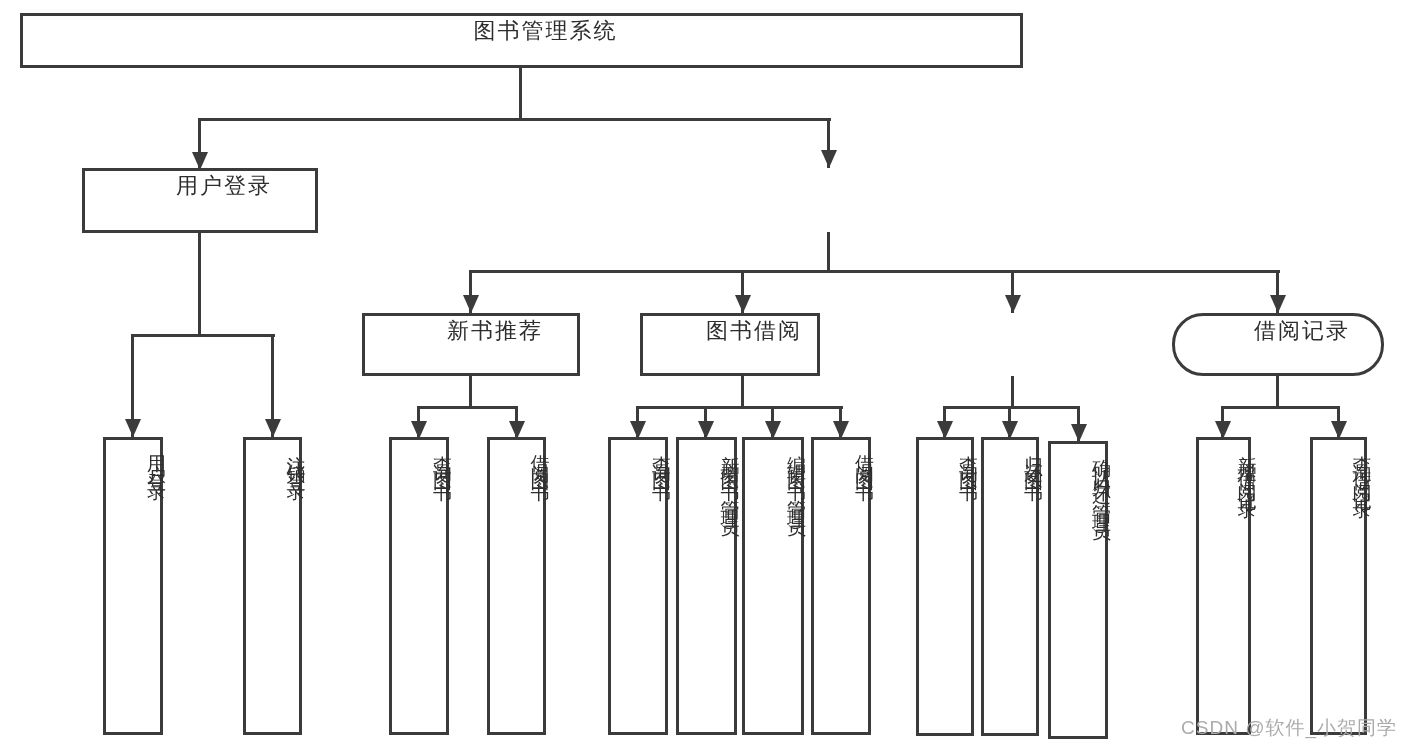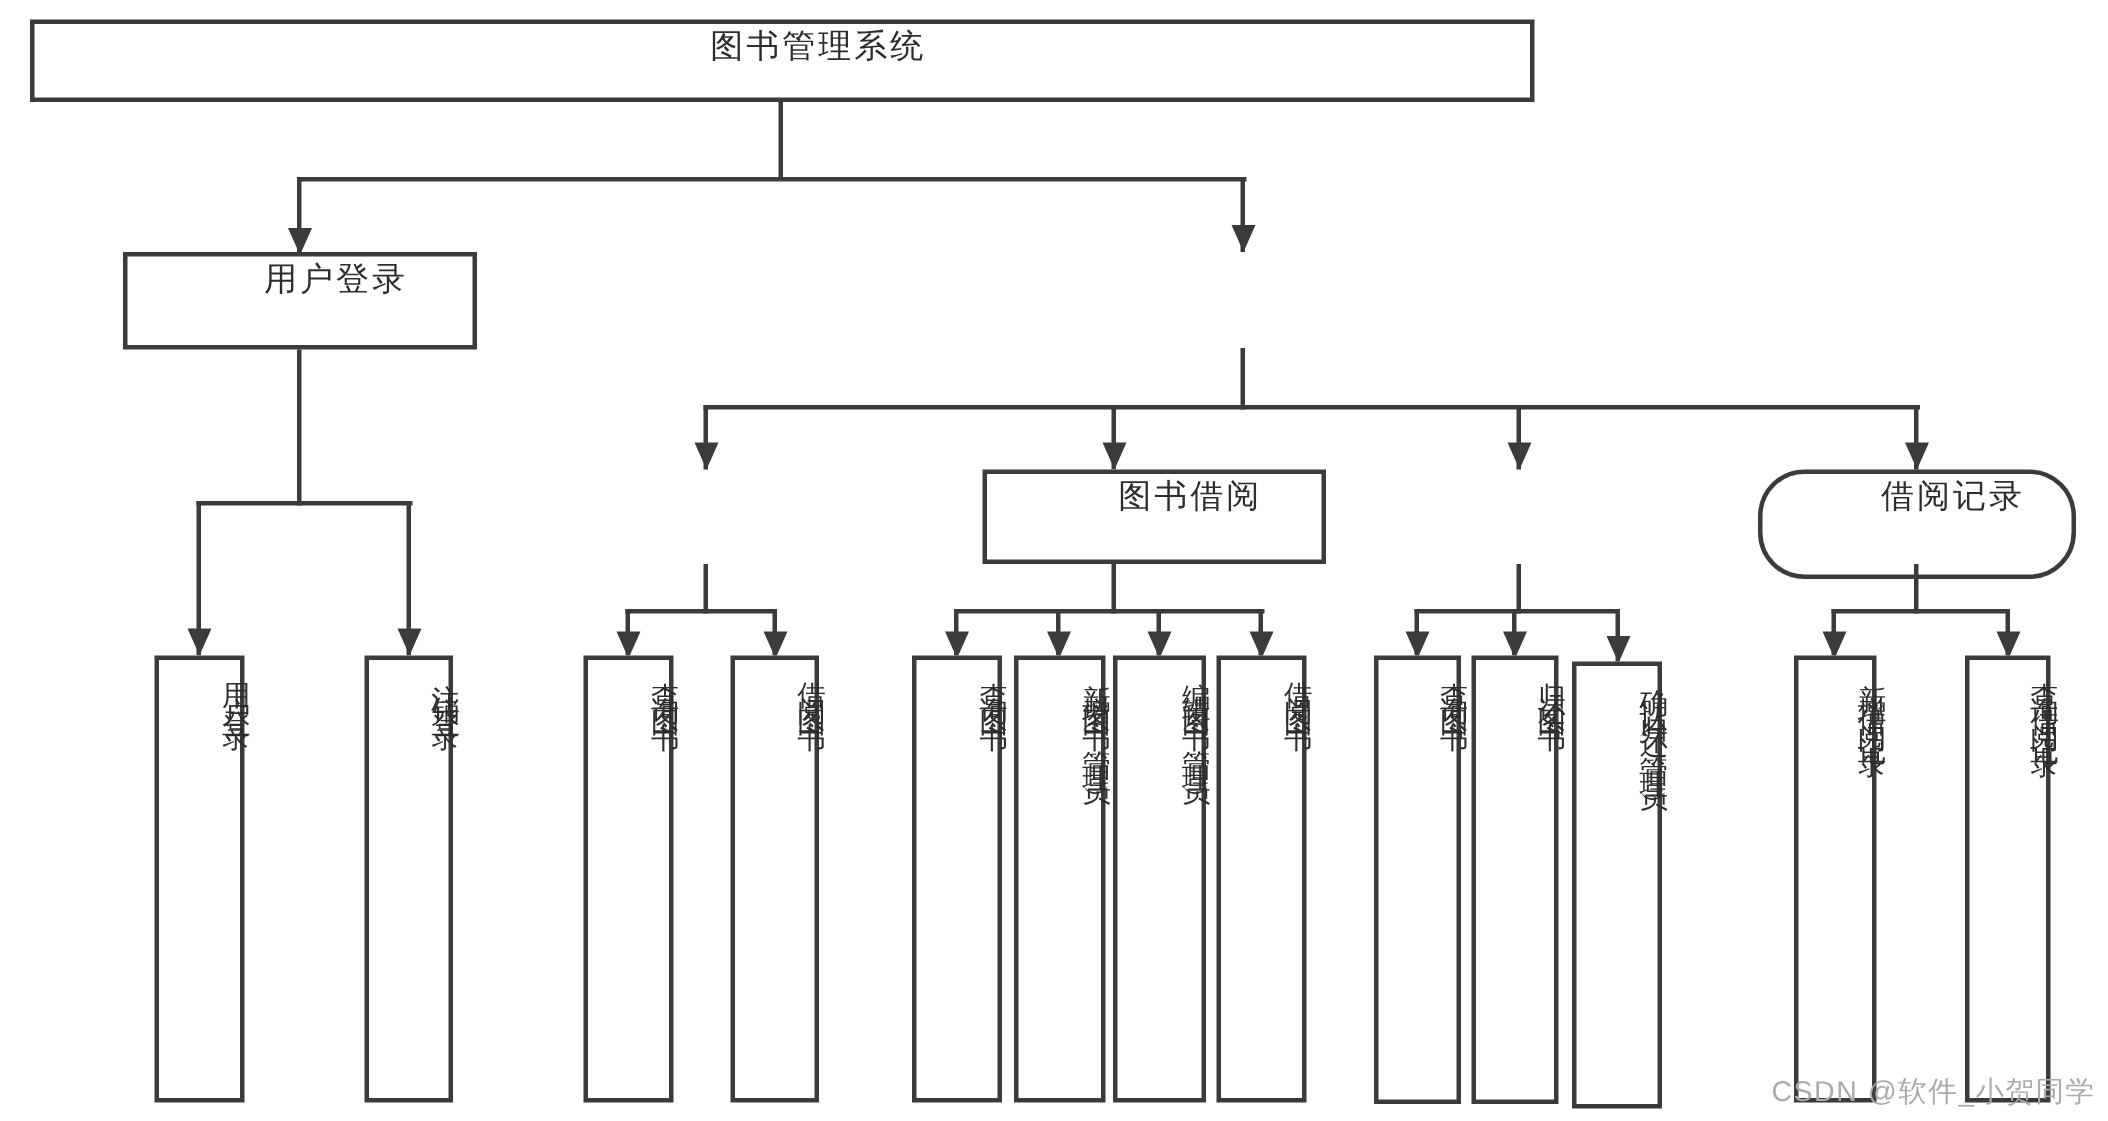--- a/index.html
+++ b/index.html
@@ -59,24 +59,27 @@
   <div class="line" style="left:469px;top:270px;width:811px;height:3px;"></div>
   <div class="line" style="left:469px;top:270px;width:3px;height:43px;"></div>
   <div class="arrow" style="left:463px;top:295px;"></div>
   <div class="line" style="left:741px;top:270px;width:3px;height:43px;"></div>
   <div class="arrow" style="left:735px;top:295px;"></div>
   <div class="line" style="left:1011px;top:270px;width:3px;height:43px;"></div>
   <div class="arrow" style="left:1005px;top:295px;"></div>
   <div class="line" style="left:1276px;top:270px;width:3px;height:43px;"></div>
   <div class="arrow" style="left:1270px;top:295px;"></div>
 
-  <div class="box hbox" style="left:655px;top:313px;width:229px;height:63px;">
+  <div class="box hbox" style="left:362px;top:313px;width:218px;height:63px;">
+    <span>新书推荐</span>
+  </div>
+  <div class="box hbox" style="left:640px;top:313px;width:180px;height:63px;">
     <span>图书借阅</span>
   </div>
-  <div class="box hbox" style="left:1172px;top:313px;width:212px;height:73px;border-radius:31px;">
+  <div class="box hbox" style="left:1172px;top:313px;width:212px;height:63px;border-radius:31px;">
     <span>借阅记录</span>
   </div>
 
   <div class="line" style="left:469px;top:376px;width:3px;height:33px;"></div>
   <div class="line" style="left:417px;top:406px;width:101px;height:3px;"></div>
   <div class="line" style="left:417px;top:406px;width:3px;height:31px;"></div>
   <div class="arrow" style="left:411px;top:421px;"></div>
   <div class="line" style="left:515px;top:406px;width:3px;height:31px;"></div>
   <div class="arrow" style="left:509px;top:421px;"></div>
 

